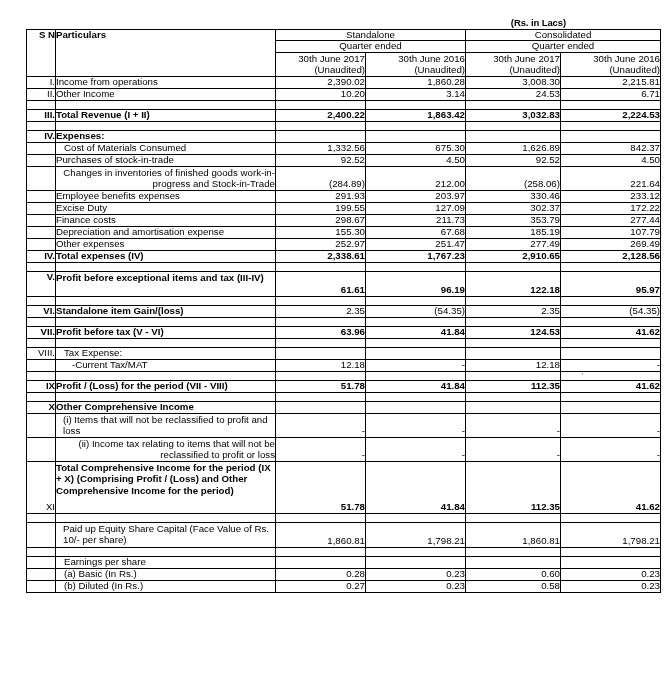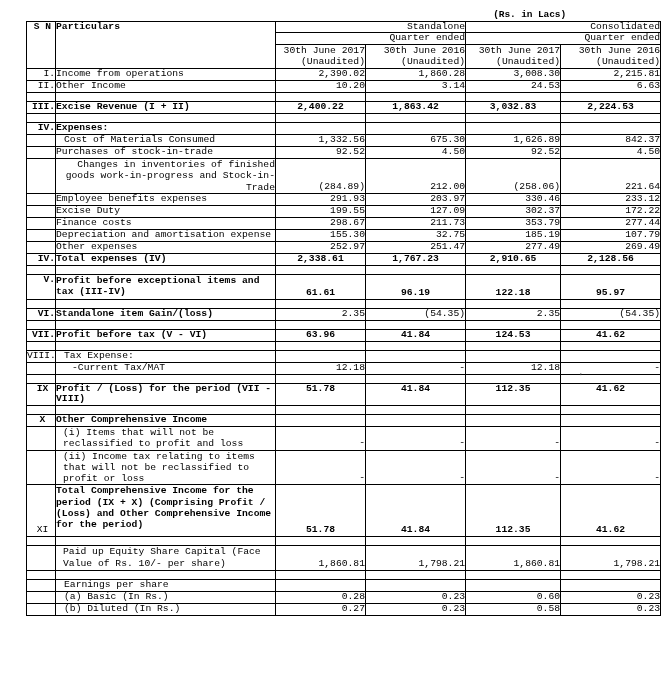--- a/index.html
+++ b/index.html
@@ -13,22 +13,21 @@
     font-family: "Liberation Sans", sans-serif;
     color: #000000;
     overflow: hidden;
     position: relative;
   }
   .page {
     position: relative;
     width: 586px;
     height: 679px;
     box-sizing: border-box;
-    padding: 8px 10px 0 26px;
-    font-family: Liberation Mono, monospace;
+    padding: 16px 10px 0 26px;
   }
   .units-line {
     text-align: right;
     font-size: 9.5px;
     font-weight: bold;
     letter-spacing: -0.1px;
     padding-right: 10px;
     padding-top: 1px;
     height: 12px;
     line-height: 11px;
@@ -54,41 +53,41 @@
   col.c-v2    { width: 100px; }
   col.c-v3    { width: 95px; }
   col.c-v4    { width: 100px; }
 
   .sn {
     text-align: right;
     padding: 0 3px 0 1px;
     white-space: nowrap;
     font-size: 9.6px;
   }
-  .sn.left { text-align: center; padding-left: 3px; }
+  .sn.left { text-align: right; padding-left: 3px; }
   .sn.bold { font-weight: bold; }
   .sn.vbot { vertical-align: bottom; padding-bottom: 1px; }
 
   .part {
     text-align: left;
     padding: 0 2px 0 4px;
   }
   .part.indent { padding-left: 8px; }
   .part.bold { font-weight: bold; }
 
   .val {
     text-align: right;
     padding: 0 5px 0 2px;
     white-space: nowrap;
   }
-  .val.bold { font-weight: bold; text-align: center; }
+  .val.bold { font-weight: bold; }
   .val.vbot { vertical-align: bottom; padding-bottom: 1px; }
 
   .hdr-center {
-    text-align: right;
+    text-align: center;
     font-weight: bold;
     padding: 1px 2px;
   }
   .hdr-dates {
     text-align: right;
     font-weight: bold;
     padding: 4px 5px 2px 2px;
     line-height: 1.22;
     vertical-align: top;
   }
@@ -160,35 +159,35 @@
         <td class="val">3,008.30</td>
         <td class="val">2,215.81</td>
       </tr>
 
       <tr class="r-std">
         <td class="sn">II.</td>
         <td class="part">Other Income</td>
         <td class="val">10.20</td>
         <td class="val">3.14</td>
         <td class="val">24.53</td>
-        <td class="val">6.63</td>
+        <td class="val">6.71</td>
       </tr>
 
       <tr class="r-gap">
         <td class="sn"></td>
         <td class="part"></td>
         <td class="val"></td>
         <td class="val"></td>
         <td class="val"></td>
         <td class="val"></td>
       </tr>
 
       <tr class="r-std">
         <td class="sn bold">III.</td>
-        <td class="part bold">Excise Revenue (I + II)</td>
+        <td class="part bold">Total Revenue (I + II)</td>
         <td class="val bold">2,400.22</td>
         <td class="val bold">1,863.42</td>
         <td class="val bold">3,032.83</td>
         <td class="val bold">2,224.53</td>
       </tr>
 
       <tr class="r-gap">
         <td class="sn"></td>
         <td class="part"></td>
         <td class="val"></td>
@@ -257,21 +256,21 @@
         <td class="val">298.67</td>
         <td class="val">211.73</td>
         <td class="val">353.79</td>
         <td class="val">277.44</td>
       </tr>
 
       <tr class="r-std">
         <td class="sn"></td>
         <td class="part">Depreciation and amortisation expense</td>
         <td class="val">155.30</td>
-        <td class="val">32.75</td>
+        <td class="val">67.68</td>
         <td class="val">185.19</td>
         <td class="val">107.79</td>
       </tr>
 
       <tr class="r-std">
         <td class="sn"></td>
         <td class="part">Other expenses</td>
         <td class="val">252.97</td>
         <td class="val">251.47</td>
         <td class="val">277.49</td>
@@ -408,21 +407,21 @@
         <td class="sn"></td>
         <td class="part two-line" style="height:24px;padding-left:7px;">(i) Items that will not be reclassified to profit and loss</td>
         <td class="val vbot">-</td>
         <td class="val vbot">-</td>
         <td class="val vbot">-</td>
         <td class="val vbot">-</td>
       </tr>
 
       <tr>
         <td class="sn"></td>
-        <td class="part two-line" style="height:24px;padding-left:7px;">(ii) Income tax relating to items that will not be reclassified to profit or loss</td>
+        <td class="part two-line" style="height:24px;padding-left:7px;text-align:right;">(ii) Income tax relating to items that will not be reclassified to profit or loss</td>
         <td class="val vbot">-</td>
         <td class="val vbot">-</td>
         <td class="val vbot">-</td>
         <td class="val vbot">-</td>
       </tr>
 
       <tr>
         <td class="sn left vbot">XI</td>
         <td class="part bold two-line" style="height:52px;">Total Comprehensive Income for the period (IX + X) (Comprising Profit / (Loss) and Other Comprehensive Income for the period)</td>
         <td class="val bold vbot">51.78</td>

